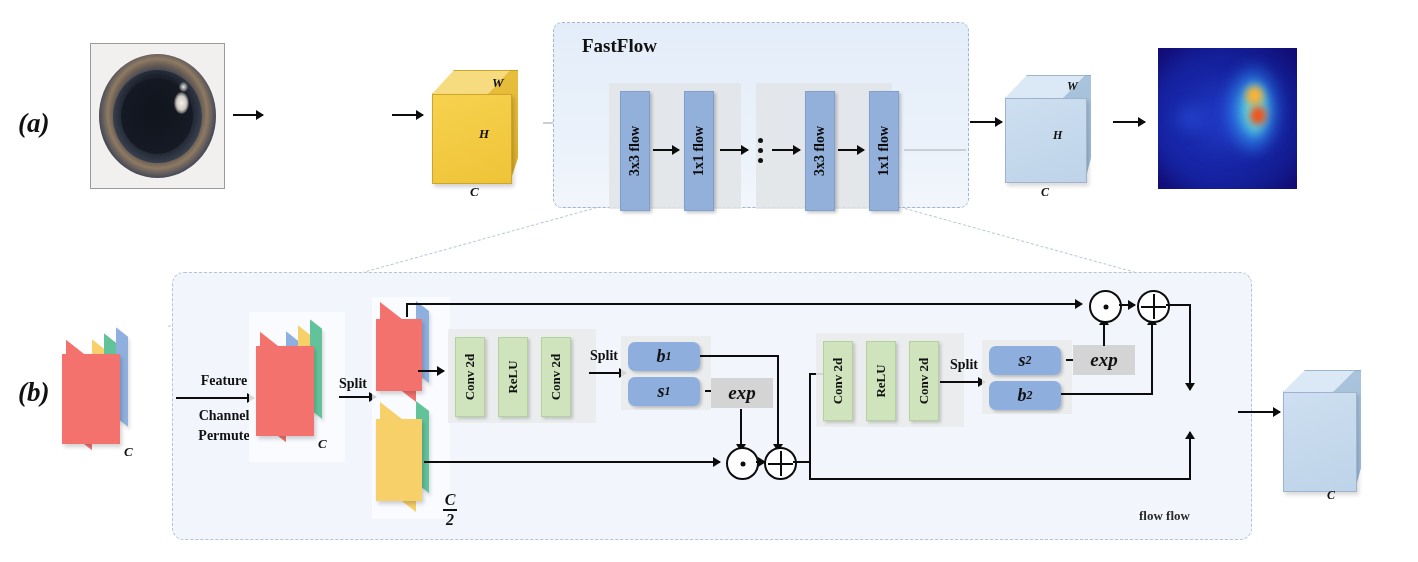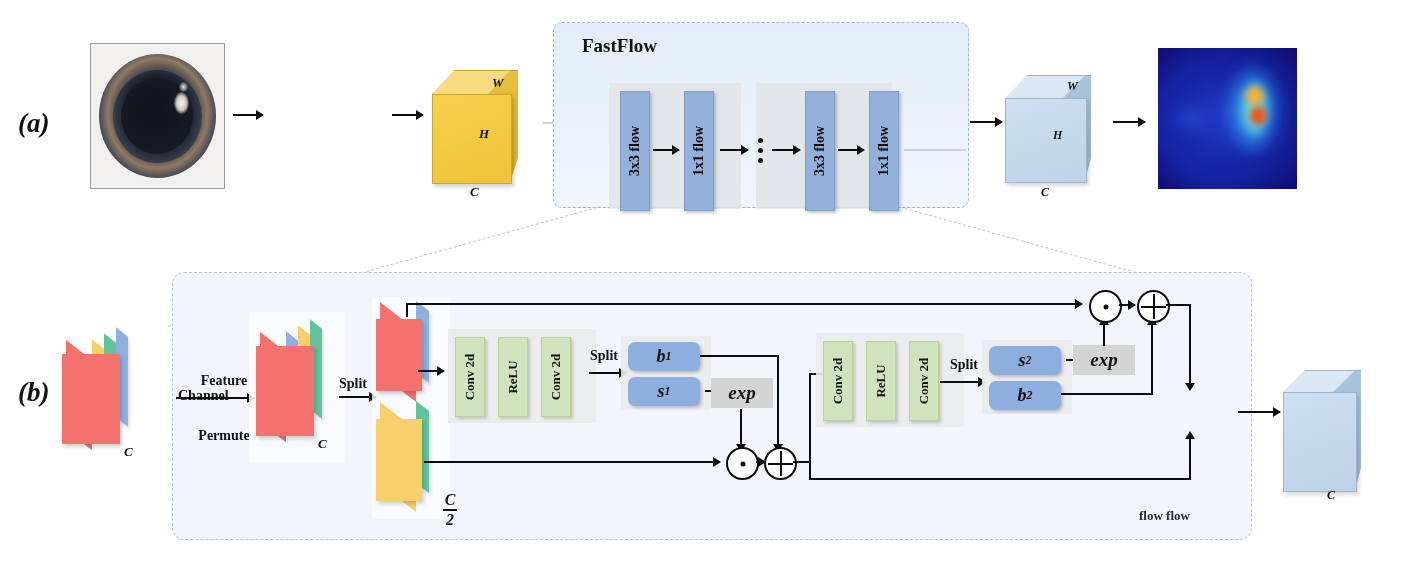--- a/index.html
+++ b/index.html
@@ -231,21 +231,21 @@
          transform:skewY(38deg);"></div>
     <div class="stk-layer" style="left:0;top:22px;width:58px;height:90px;background:#f4726e;
          box-shadow:2px 3px 4px rgba(0,0,0,.18);"></div>
     <div class="cube-lbl" style="left:62px;top:112px;font-size:13px;">C</div>
   </div>
 
   <div class="abs flow-box" style="left:172px;top:272px;width:1078px;height:266px;"></div>
 
   <div class="abs slabel" style="left:178px;top:373px;width:92px;text-align:center;">Feature</div>
   <div class="abs arrow" style="left:176px;top:397px;width:78px;"></div>
-  <div class="abs slabel" style="left:178px;top:388px;width:92px;text-align:left;">Channel</div>
+  <div class="abs slabel" style="left:178px;top:408px;width:92px;text-align:center;">Channel</div>
   <div class="abs slabel" style="left:178px;top:428px;width:92px;text-align:center;">Permute</div>
 
   <div class="abs" style="left:249px;top:312px;width:96px;height:150px;background:#fbfcfe;opacity:.85;"></div>
   <div class="featstack" style="left:256px;top:324px;width:112px;height:128px;">
     <div class="stk-layer" style="left:54px;top:0;width:12px;height:90px;background:#62c39a;
          transform:skewY(38deg);box-shadow:2px 2px 3px rgba(0,0,0,.12);"></div>
     <div class="stk-layer" style="left:42px;top:6px;width:12px;height:90px;background:#f7d06a;
          transform:skewY(38deg);"></div>
     <div class="stk-layer" style="left:30px;top:12px;width:12px;height:90px;background:#8fb0de;
          transform:skewY(38deg);"></div>

